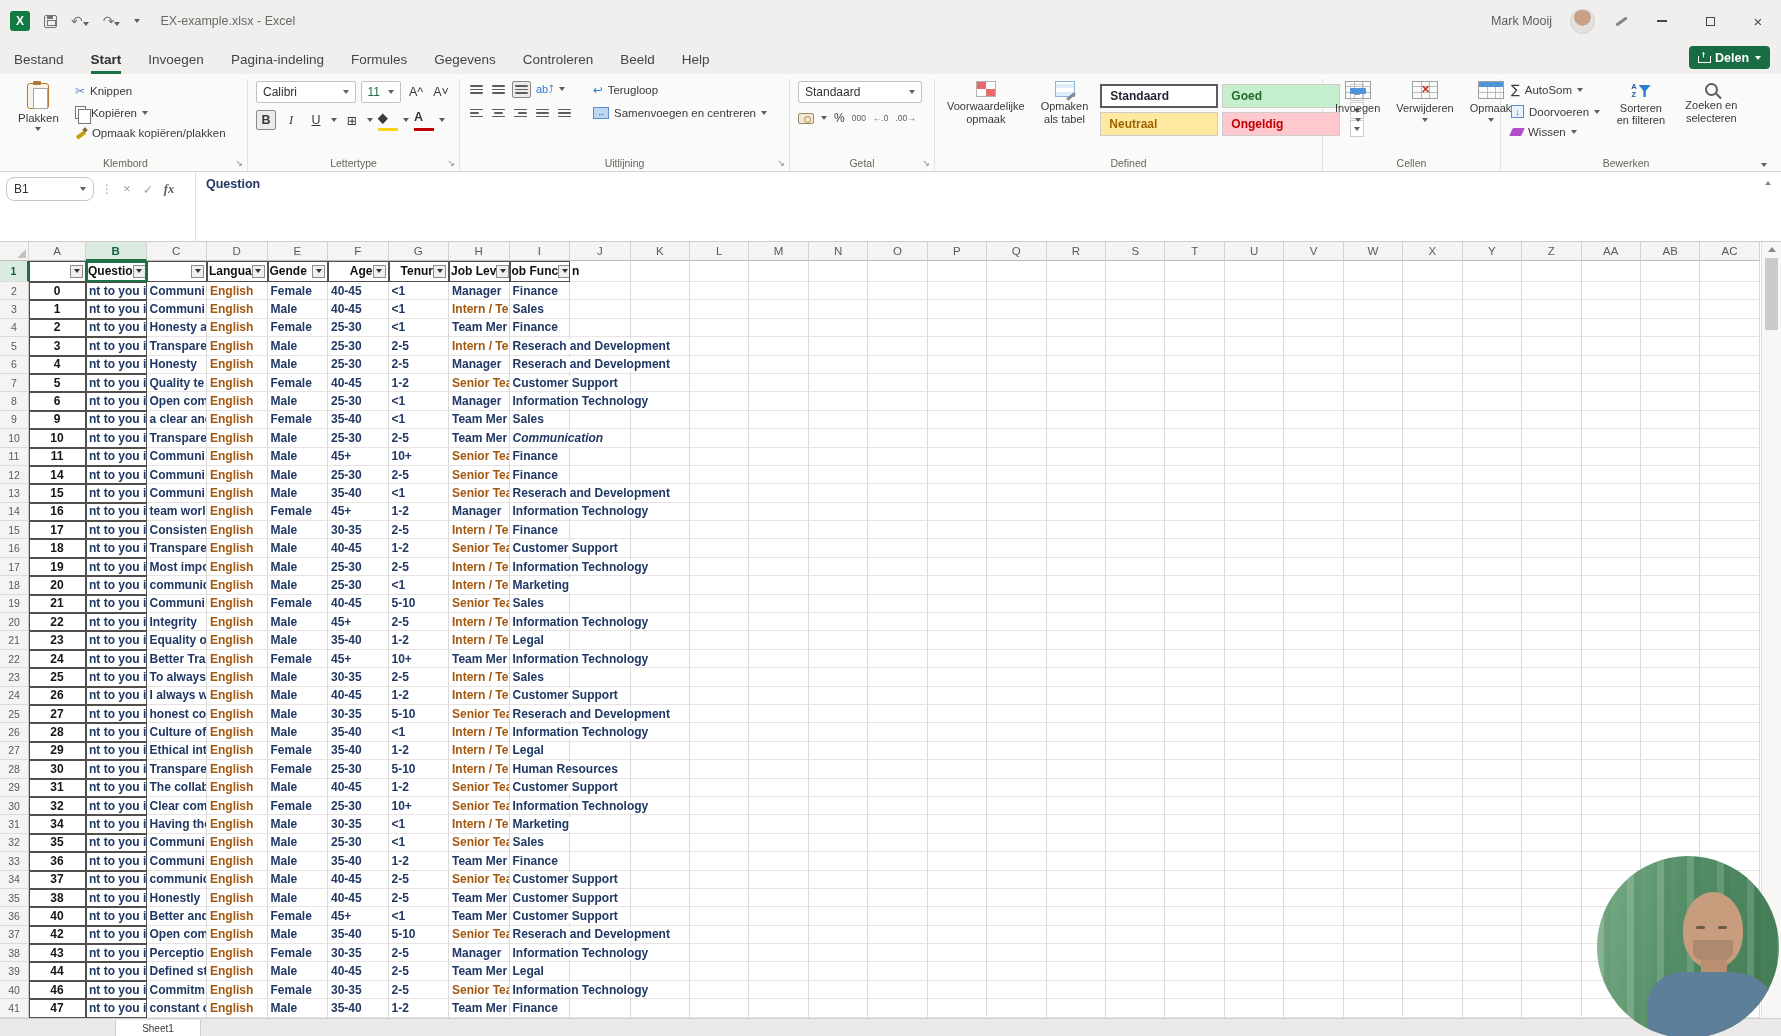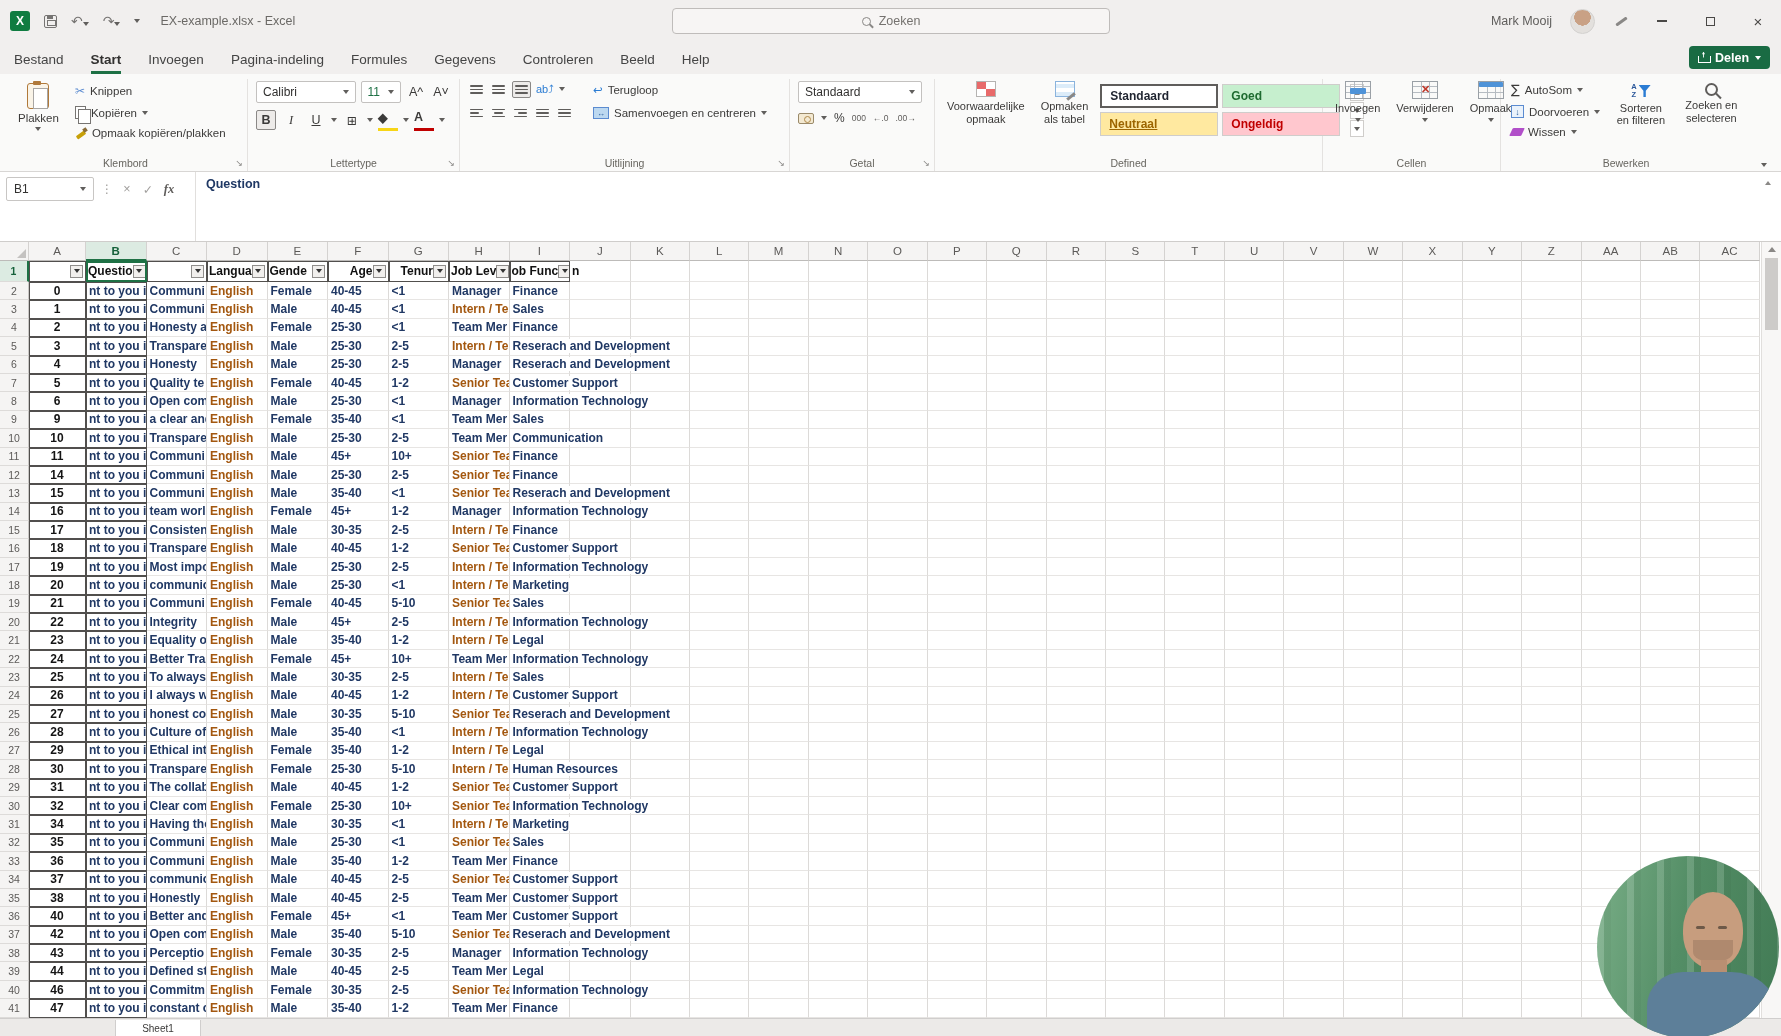--- a/index.html
+++ b/index.html
@@ -92,21 +92,21 @@
 .fill-i{width:13px;height:13px;border:1px solid #5b8bd0;display:grid;place-items:center;font-size:9px;color:#2b5f9e;background:#eaf2fb}
 .erase-i{width:12px;height:8px;background:#b14fc9;transform:skewX(-25deg);border-radius:1px;display:inline-block}
 .az-i{display:inline-flex;flex-direction:column;font-size:7.5px;font-weight:700;color:#2b579a;line-height:1.05}
 .funnel-i{width:12px;height:12px;background:#2b7cd3;clip-path:polygon(0 0,100% 0,60% 48%,60% 100%,40% 100%,40% 48%);display:inline-block}
 .magL{width:13px;height:13px;border:2px solid #5f5d5b;border-radius:50%;position:relative;display:inline-block}
 .magL::after{content:'';position:absolute;width:7px;height:2px;background:#5f5d5b;transform:rotate(45deg);right:-6px;bottom:-3px}
 .rib-collapse{position:absolute;right:14px;bottom:4px}
 
 .fbar{position:absolute;left:0;top:172px;width:100%;height:70px;background:#fff;border-bottom:1px solid #cfcdcb;display:flex}
 .nbcol{width:196px;border-right:1px solid #e1dfdd;padding:5px 6px;display:flex;align-items:flex-start;gap:7px}
-.namebox{width:88px;height:24px;border:1px solid #c8c6c4;border-radius:2px;display:flex;align-items:center;justify-content:space-between;padding:0 7px;font-size:12px;color:#323130}
+.namebox{width:88px;height:24px;border:1px solid #c8c6c4;border-radius:8px;display:flex;align-items:center;justify-content:space-between;padding:0 7px;font-size:12px;color:#323130}
 .fdots{color:#a19f9d;font-size:12px;line-height:24px;font-family:"DejaVu Sans",sans-serif}
 .fbtn2{height:24px;display:grid;place-items:center;color:#a19f9d;font-size:12.5px;min-width:14px}
 .fx{font-family:"Liberation Serif",serif;font-style:italic;color:#5f5d5b;font-weight:700}
 .fml{flex:1;padding:5px 10px;font-size:12.5px;color:#1f3864;font-weight:600}
 .fcol{width:26px;display:flex;justify-content:center;padding-top:9px}
 
 .grid{position:absolute;left:0;top:242px;width:1761px;height:776px;background:#fff;overflow:hidden}
 .ghrow{display:flex;height:19px}
 .gh{background:#f5f4f3;border-right:1px solid #d4d2d0;border-bottom:1px solid #bdbbb9;display:grid;place-items:center;font-size:11.5px;color:#5c5a58}
 .gh.hl{background:#dcebe2;color:#15613a;border-bottom:2px solid #1e7145;font-weight:700}
@@ -145,24 +145,20 @@
 
 <div class="titlebar">
   <span class="xl-logo">X</span>
   <div class="qat">
     <span class="sv"></span>
     <span><span class="uglyph">↶</span><span class="cv"></span></span>
     <span><span class="uglyph">↷</span><span class="cv"></span></span>
     <span class="cv"></span>
   </div>
   <span class="titletext">EX-example.xlsx  -  Excel</span>
-  <div class="search">
-    <span class="mag"></span>
-    <span>Zoeken</span>
-  </div>
   <div class="tb-right">
     <span class="username">Mark Mooij</span>
     <span class="avatar"></span>
     <span class="pen-icon"></span>
     <span class="wbtn">
         <i class="min-i"></i>
       </span>
     <span class="wbtn">
         <i class="max-i"></i>
       </span>
@@ -338,21 +334,21 @@
         </span>
       <span>Voorwaardelijke opmaak</span>
     </div>
     <div class="stack-btn" style="width:70px">
       <span class="ft-i"></span>
       <span>Opmaken als tabel</span>
     </div>
     <div class="sg">
       <div class="sgi std">Standaard</div>
       <div class="sgi" id="sg-good" style="background: rgb(198, 239, 206); color: rgb(30, 107, 48);">Goed</div>
-      <div class="sgi" id="sg-neutral" style="background: rgb(255, 233, 160); color: rgb(156, 101, 0); text-decoration: underline;">Neutraal</div>
+      <div class="sgi" id="sg-neutral" style="background: rgb(255, 233, 160); color: rgb(156, 101, 0);">Neutraal</div>
       <div class="sgi" id="sg-invalid" style="background: rgb(255, 199, 206); color: rgb(192, 0, 0);">Ongeldig</div>
     </div>
     <div class="sgs">
       <b>
           <span class="cv up"></span>
         </b>
       <b>
           <span class="cv"></span>
         </b>
       <b>
@@ -827,21 +823,21 @@
     <div class="grow">
       <div class="gut" style="width: 29px; min-width: 29px;">10</div>
       <div class="dc num bx" style="width: 57px; min-width: 57px;">10</div>
       <div class="dc bx" style="width: 60.5px; min-width: 60.5px;">nt to you in</div>
       <div class="dc" style="width: 60.5px; min-width: 60.5px;">Transpare</div>
       <div class="dc warm" style="width: 60.5px; min-width: 60.5px;">English</div>
       <div class="dc" style="width: 60.5px; min-width: 60.5px;">Male</div>
       <div class="dc" style="width: 60.5px; min-width: 60.5px;">25-30</div>
       <div class="dc" style="width: 60.5px; min-width: 60.5px;">2-5</div>
       <div class="dc" style="width: 60.5px; min-width: 60.5px;">Team Mer</div>
-      <div class="dc ovf" style="width: 60.5px; min-width: 60.5px;">
+      <div class="dc ovf" style="width: 60.5px; min-width: 60.5px; font-style: italic;">
         <span>Communication</span>
       </div>
       <div class="dc" style="width: 60.5px; min-width: 60.5px;"></div>
       <div class="dc" style="width: 59.45px; min-width: 59.45px;"></div>
       <div class="dc" style="width: 59.45px; min-width: 59.45px;"></div>
       <div class="dc" style="width: 59.45px; min-width: 59.45px;"></div>
       <div class="dc" style="width: 59.45px; min-width: 59.45px;"></div>
       <div class="dc" style="width: 59.45px; min-width: 59.45px;"></div>
       <div class="dc" style="width: 59.45px; min-width: 59.45px;"></div>
       <div class="dc" style="width: 59.45px; min-width: 59.45px;"></div>

